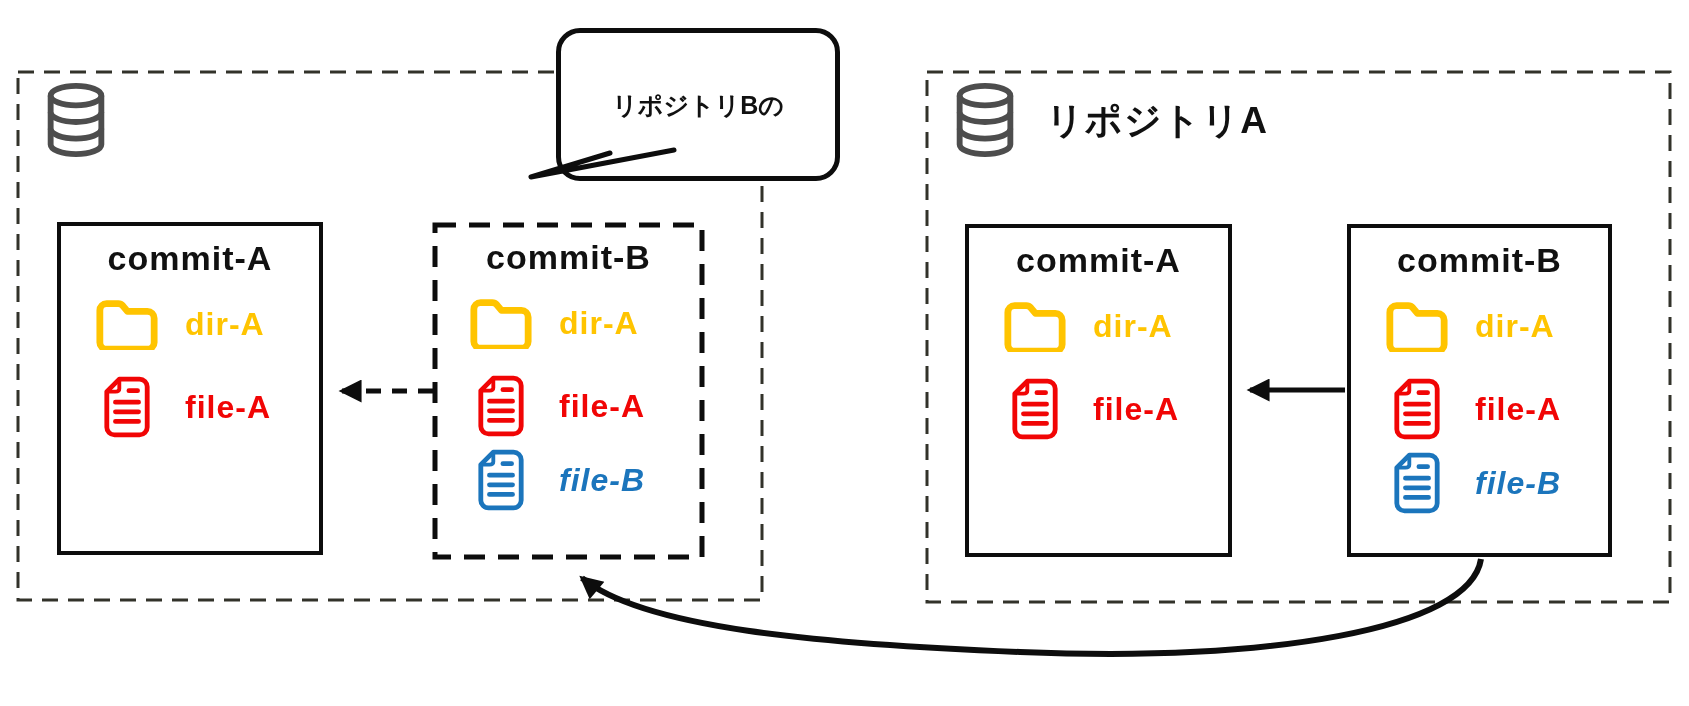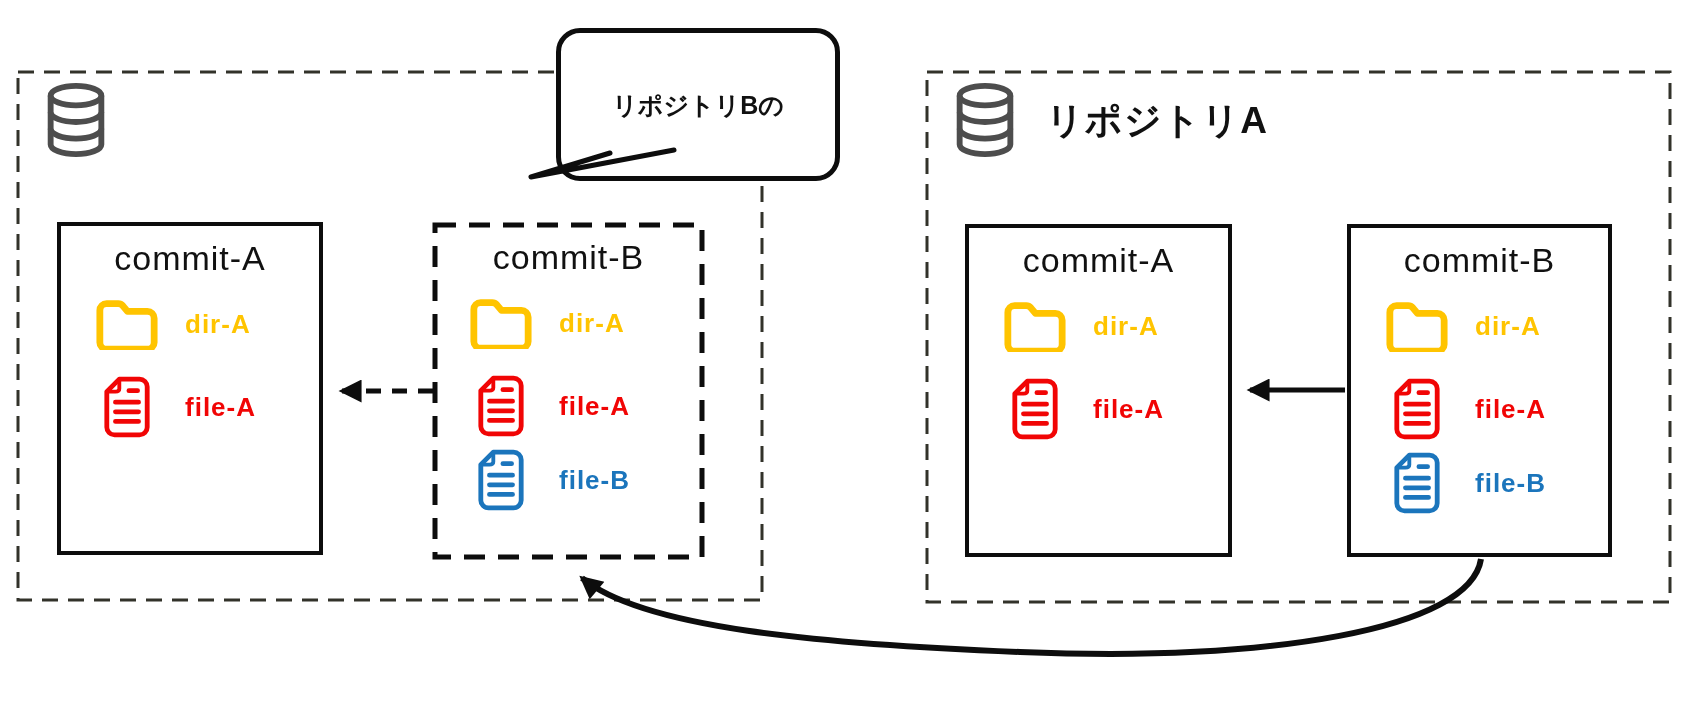--- a/index.html
+++ b/index.html
@@ -15,30 +15,30 @@
   .u-commitdash{fill:#ffffff;stroke:var(--line,#0d0d0d);stroke-width:5;stroke-dasharray:21 13;}
   .a-line{fill:none;stroke:var(--line,#0d0d0d);}
   .mk{fill:var(--line,#0d0d0d);}
 
   .repo-header{position:absolute;display:flex;align-items:center;gap:28px;z-index:1;}
   .repo-label{font-size:37px;font-weight:bold;letter-spacing:1px;}
   .db{color:var(--db,#4d4d4d);}
 
   .commit{position:absolute;box-sizing:border-box;background:transparent;z-index:1;}
   .commit.solid{border:4px solid var(--line,#0d0d0d);background:#fff;}
-  .commit-title{margin-top:12px;text-align:center;font-size:34px;font-weight:normal;letter-spacing:1px;line-height:40px;}
+  .commit-title{margin-top:12px;text-align:center;font-size:34px;font-weight:bold;letter-spacing:1px;line-height:40px;}
   .item-row{display:flex;align-items:center;margin-left:30px;gap:22px;}
   .r1{margin-top:20px;}
   .r2{margin-top:26px;}
   .r3{margin-top:12px;}
   .icon-cell{width:72px;display:flex;justify-content:center;align-items:center;flex:0 0 72px;}
-  .item-label{font-size:26px;font-weight:bold;letter-spacing:1px;}
+  .item-label{font-size:32px;font-weight:bold;letter-spacing:1px;}
   .c-gold{color:var(--folder,#ffc400);}
   .c-red{color:var(--file-red,#f10505);text-align:center;}
-  .c-blue{color:var(--file-blue,#1b75bc);}
+  .c-blue{color:var(--file-blue,#1b75bc);font-style:italic;}
 
   .bubble{
     position:absolute;left:556px;top:28px;width:284px;height:153px;box-sizing:border-box;
     background:#fff;border:5px solid var(--line,#0d0d0d);border-radius:24px;z-index:2;
     display:flex;flex-direction:column;align-items:center;justify-content:center;gap:8px;
   }
   .bubble-line{font-size:25px;font-weight:bold;line-height:28px;}
 </style>
 </head>
 <body>

